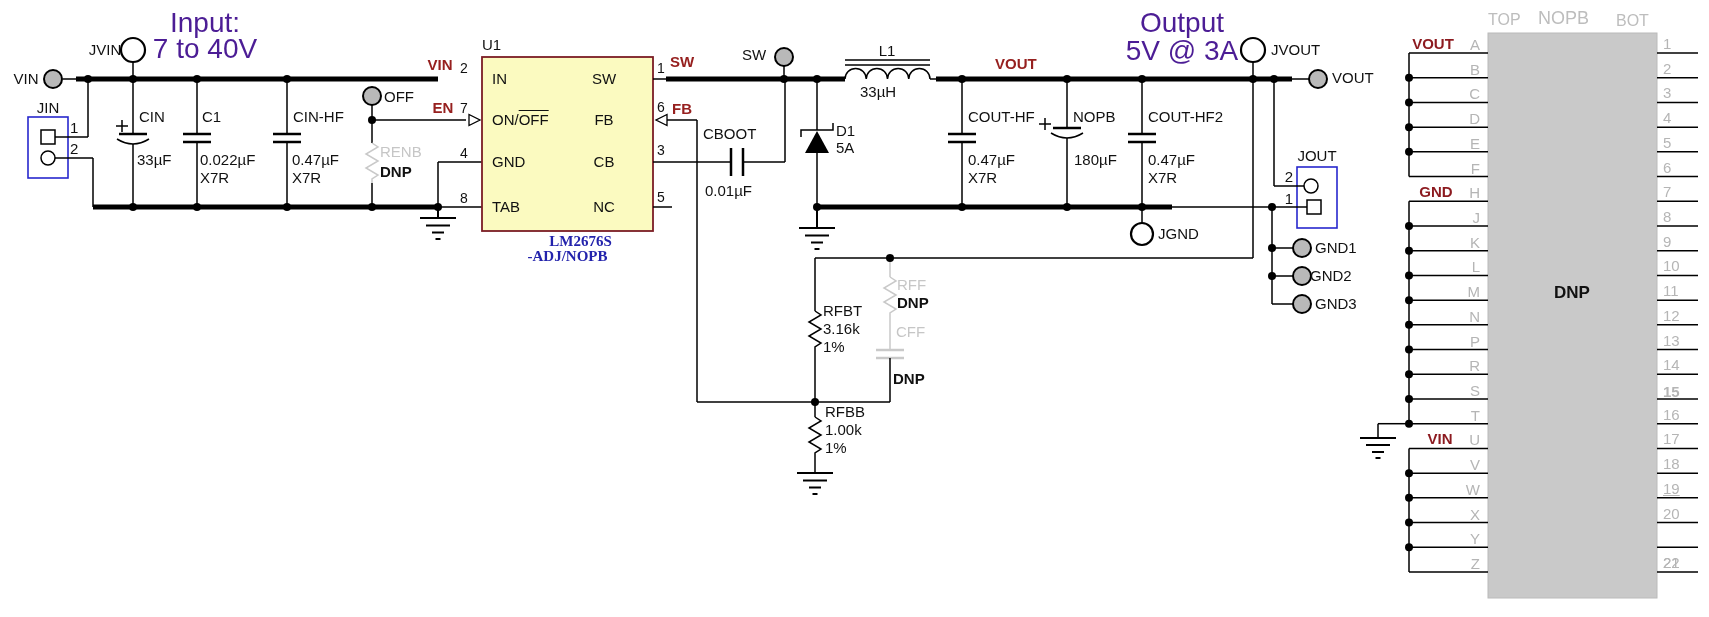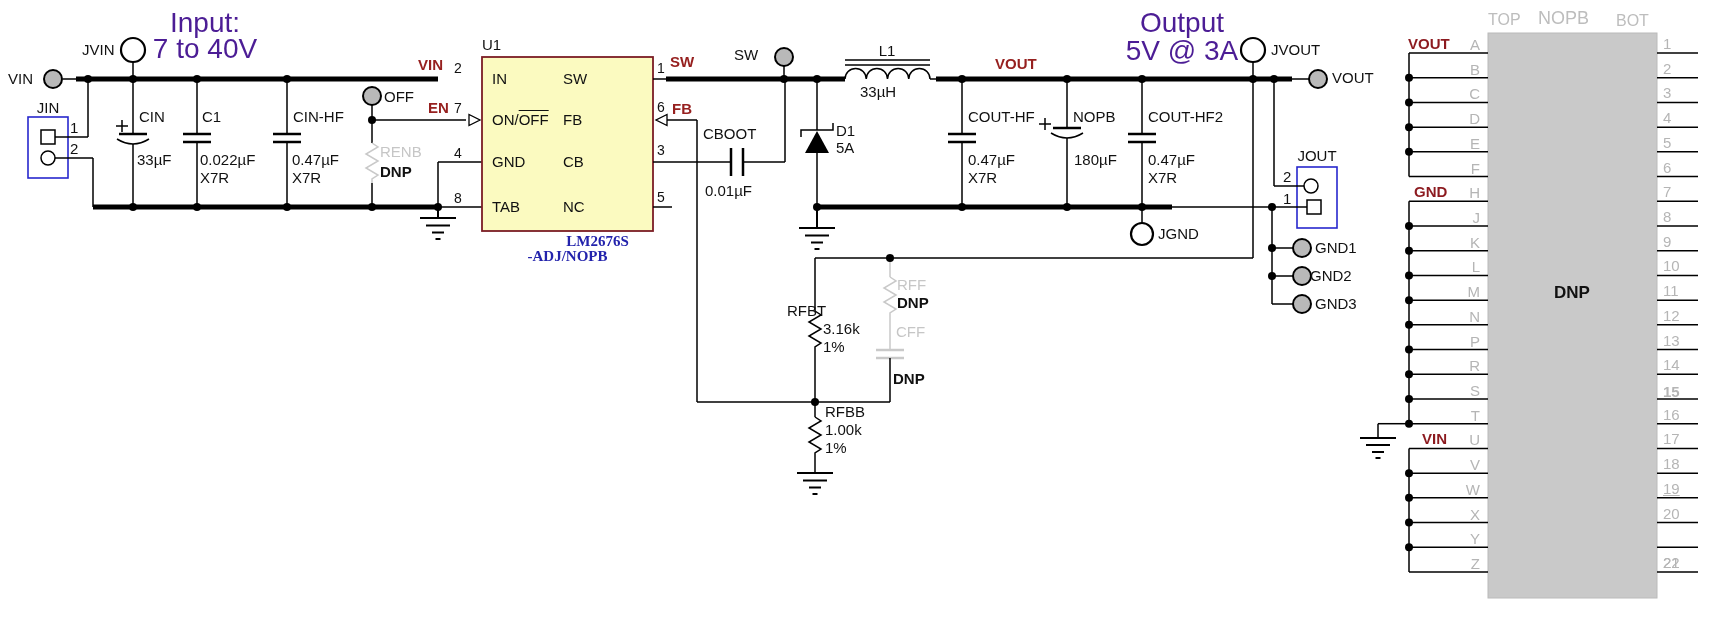--- a/index.html
+++ b/index.html
@@ -28,21 +28,21 @@
   .enet{font-weight:bold;color:#8c1a1f}
   .gname{color:#c6c6c6}
   .dnp{font-weight:bold}
   .pn{font-size:14px;line-height:15px}
   .part{font-family:"Liberation Serif",serif;font-weight:bold;color:#2323ac}
   .ec{color:#bdbdbd;font-size:16px}
   .ecl{color:#b5b5b5;width:32px;text-align:right}
   .ecn{color:#b5b5b5}
   .ov{text-decoration:overline}
   .dnpb{font-weight:bold;color:#111;font-size:17px}
-  .ctr{text-align:center}.rt{text-align:left}
+  .ctr{text-align:center}.rt{text-align:center}
 </style>
 </head>
 <body>
 
 <div id="stage">
 
 <svg id="schem" width="1709" height="617" viewBox="0 0 1709 617">
 
   <g>
     <line class="w" x1="63" y1="79" x2="78" y2="79"></line>
@@ -362,21 +362,21 @@
   <div class="t rt" style="left:563px;top:154px;width:82px">CB</div>
   <div class="t rt" style="left:563px;top:199px;width:82px">NC</div>
   <div class="t pn rt" style="left:454px;top:61px;width:20px">2</div>
   <div class="t pn rt" style="left:454px;top:101px;width:20px">7</div>
   <div class="t pn rt" style="left:454px;top:146px;width:20px">4</div>
   <div class="t pn rt" style="left:454px;top:191px;width:20px">8</div>
   <div class="t pn" style="left:657px;top:61px">1</div>
   <div class="t pn" style="left:657px;top:100px">6</div>
   <div class="t pn" style="left:657px;top:143px">3</div>
   <div class="t pn" style="left:657px;top:190px">5</div>
-  <div class="t part ctr" style="left:535px;top:233px;width:125px">LM2676S</div>
+  <div class="t part ctr" style="left:518px;top:233px;width:125px">LM2676S</div>
   <div class="t part ctr" style="left:505px;top:248px;width:125px">-ADJ/NOPB</div>
   <div class="t net" style="left:670px;top:54px">SW</div>
   <div class="t net" style="left:672px;top:101px">FB</div>
 
   <div class="t rt" style="left:734px;top:47px;width:40px">SW</div>
   <div class="t" style="left:703px;top:126px">CBOOT</div>
   <div class="t" style="left:705px;top:183px">0.01µF</div>
   <div class="t" style="left:836px;top:123px">D1</div>
   <div class="t" style="left:836px;top:140px">5A</div>
   <div class="t ctr" style="left:861px;top:43px;width:52px">L1</div>
@@ -395,21 +395,21 @@
   <div class="t" style="left:1271px;top:42px">JVOUT</div>
   <div class="t" style="left:1332px;top:70px">VOUT</div>
   <div class="t" style="left:1158px;top:226px">JGND</div>
   <div class="t ctr" style="left:1290px;top:148px;width:54px">JOUT</div>
   <div class="t rt" style="left:1283px;top:169px;width:12px">2</div>
   <div class="t rt" style="left:1283px;top:191px;width:12px">1</div>
   <div class="t" style="left:1315px;top:240px">GND1</div>
   <div class="t" style="left:1310px;top:268px">GND2</div>
   <div class="t" style="left:1315px;top:296px">GND3</div>
 
-  <div class="t" style="left:787px;top:303px">RFBT</div>
+  <div class="t" style="left:823px;top:303px">RFBT</div>
   <div class="t" style="left:823px;top:321px">3.16k</div>
   <div class="t" style="left:823px;top:339px">1%</div>
   <div class="t gname" style="left:897px;top:277px">RFF</div>
   <div class="t dnp" style="left:897px;top:295px">DNP</div>
   <div class="t gname" style="left:896px;top:324px">CFF</div>
   <div class="t dnp" style="left:893px;top:371px">DNP</div>
   <div class="t" style="left:825px;top:404px">RFBB</div>
   <div class="t" style="left:825px;top:422px">1.00k</div>
   <div class="t" style="left:825px;top:440px">1%</div>
 

